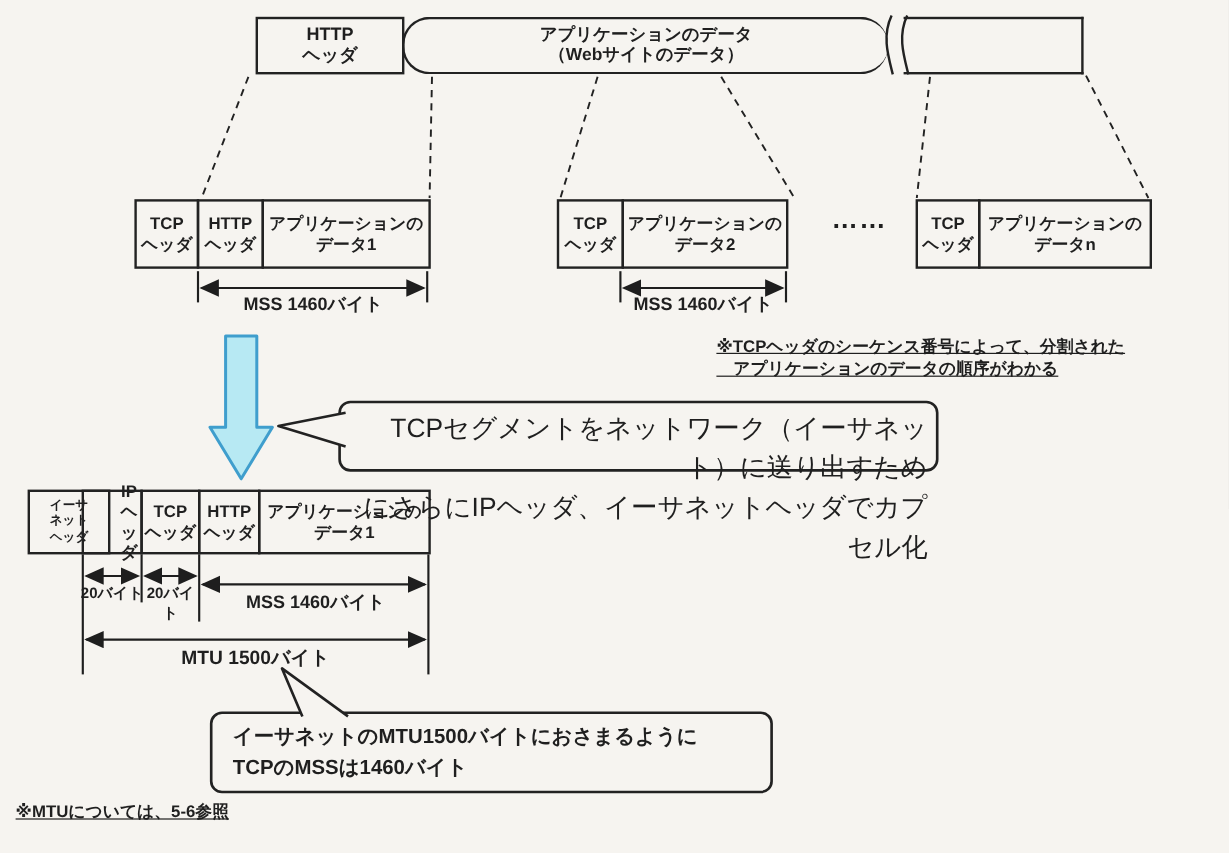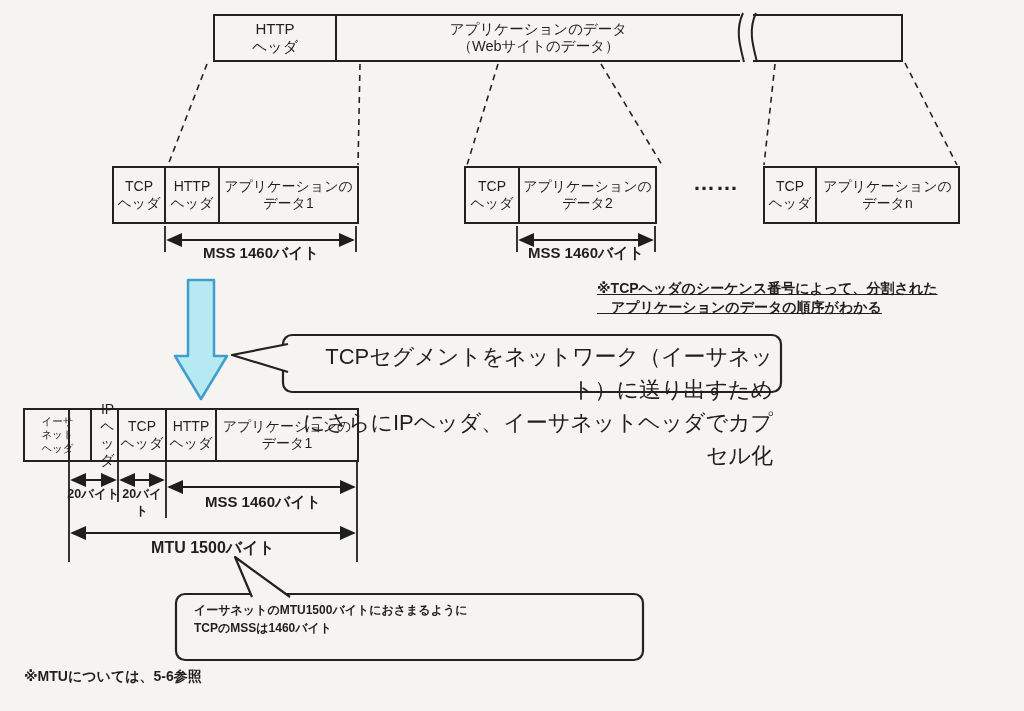--- a/index.html
+++ b/index.html
@@ -7,21 +7,21 @@
     position:relative;width:1024px;height:711px;overflow:hidden;
     background:#f6f4f0;
     font-family:"Liberation Sans","DejaVu Sans",sans-serif;
     color:#1f1f1f;
   }
   #lines{position:absolute;left:0;top:0;}
   .box{
     position:absolute;border:2px solid #222;
     display:flex;align-items:center;justify-content:center;
     text-align:center;white-space:pre-line;
-    font-size:14px;font-weight:400;line-height:1.2;
+    font-size:14px;font-weight:700;line-height:1.2;
     background:transparent;box-sizing:border-box;
   }
   .t{position:absolute;}
   .pre{white-space:pre-line;}
   .ctr{text-align:center;}
   .bold{font-weight:700;}
 </style>
 </head>
 <body>
 
@@ -83,21 +83,21 @@
 
     <g>
       <rect x="176" y="594" width="467" height="66" rx="9" fill="#f6f4f0" stroke="#222" stroke-width="2.2"></rect>
       <path d="M252,597 L235,557 L290,597" fill="#f6f4f0" stroke="none"></path>
       <path d="M252,597 L235,557 L290,597" fill="none" stroke="#222" stroke-width="2.2" stroke-linejoin="round"></path>
     </g>
   </svg>
 
   <div class="box" style="left:213px;top:14px;width:124px;height:48px;font-size:15px;">HTTP
 ヘッダ</div>
-  <div class="box" style="left:335px;top:14px;width:405px;height:48px;border-right:none;font-size:14.5px;">アプリケーションのデータ
+  <div class="box" style="left:335px;top:14px;width:405px;height:48px;border-right:none;font-size:14.5px;border-radius:23px;">アプリケーションのデータ
 （Webサイトのデータ）</div>
   <div class="box" style="left:753px;top:14px;width:150px;height:48px;border-left:none;"></div>
 
   <div class="box" style="left:112px;top:166px;width:54px;height:58px;">TCP
 ヘッダ</div>
   <div class="box" style="left:164px;top:166px;width:56px;height:58px;">HTTP
 ヘッダ</div>
   <div class="box" style="left:218px;top:166px;width:141px;height:58px;">アプリケーションの
 データ1</div>
 
@@ -132,18 +132,18 @@
   <div class="box" style="left:165px;top:408px;width:52px;height:54px;">HTTP
 ヘッダ</div>
   <div class="box" style="left:215px;top:408px;width:144px;height:54px;">アプリケーションの
 データ1</div>
 
   <div class="t ctr bold" style="left:67px;top:486px;width:53px;font-size:12.5px;">20バイト</div>
   <div class="t ctr bold" style="left:116px;top:486px;width:52px;font-size:12.5px;">20バイト</div>
   <div class="t ctr" style="left:183px;top:493px;width:160px;font-size:15px;font-weight:600;">MSS 1460バイト</div>
   <div class="t ctr" style="left:115px;top:538px;width:196px;font-size:16px;font-weight:700;">MTU 1500バイト</div>
 
-  <div class="t pre" style="left:194px;top:601px;width:440px;font-size:12px;font-weight:600;line-height:1.5;">イーサネットのMTU1500バイトにおさまるように
+  <div class="t pre" style="left:194px;top:601px;width:440px;font-size:17px;font-weight:600;line-height:1.5;">イーサネットのMTU1500バイトにおさまるように
 TCPのMSSは1460バイト</div>
 
-  <div class="t bold" style="left:24px;top:668px;width:300px;font-size:14px;">※MTUについては、5-6参照</div>
+  <div class="t bold" style="left:13px;top:668px;width:300px;font-size:14px;text-decoration:underline;">※MTUについては、5-6参照</div>
 
 </div>
 
 </body></html>

